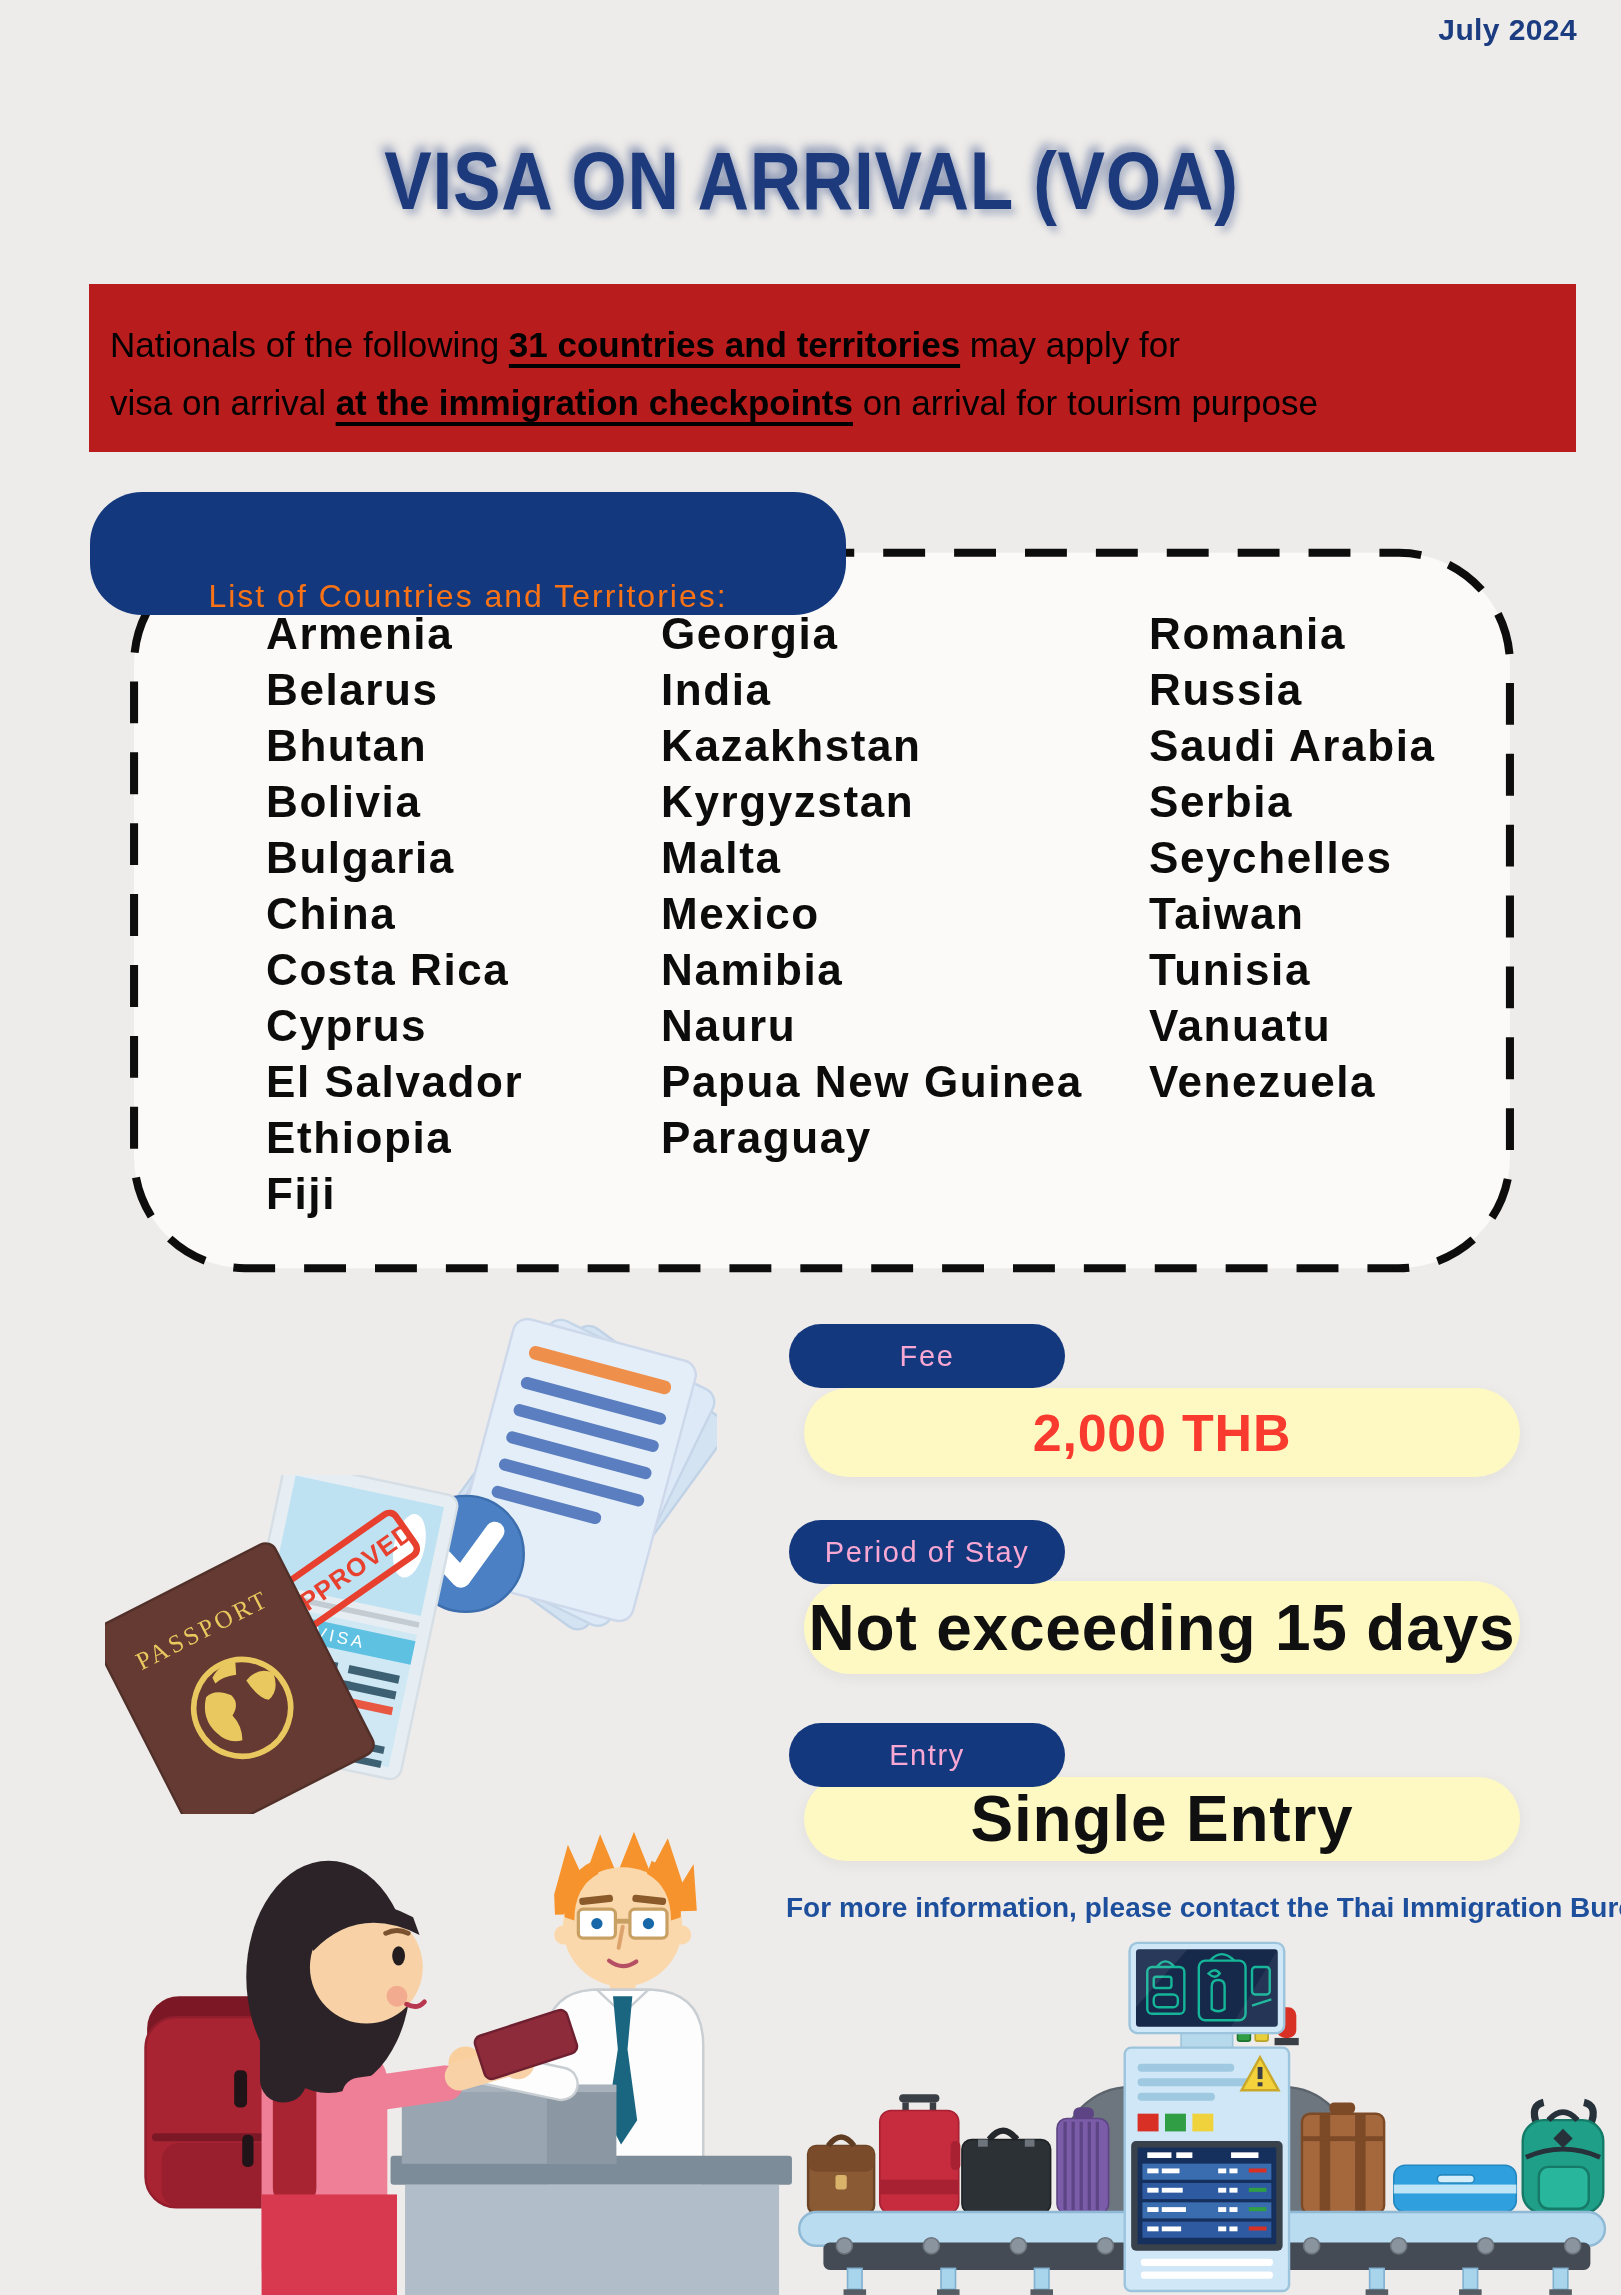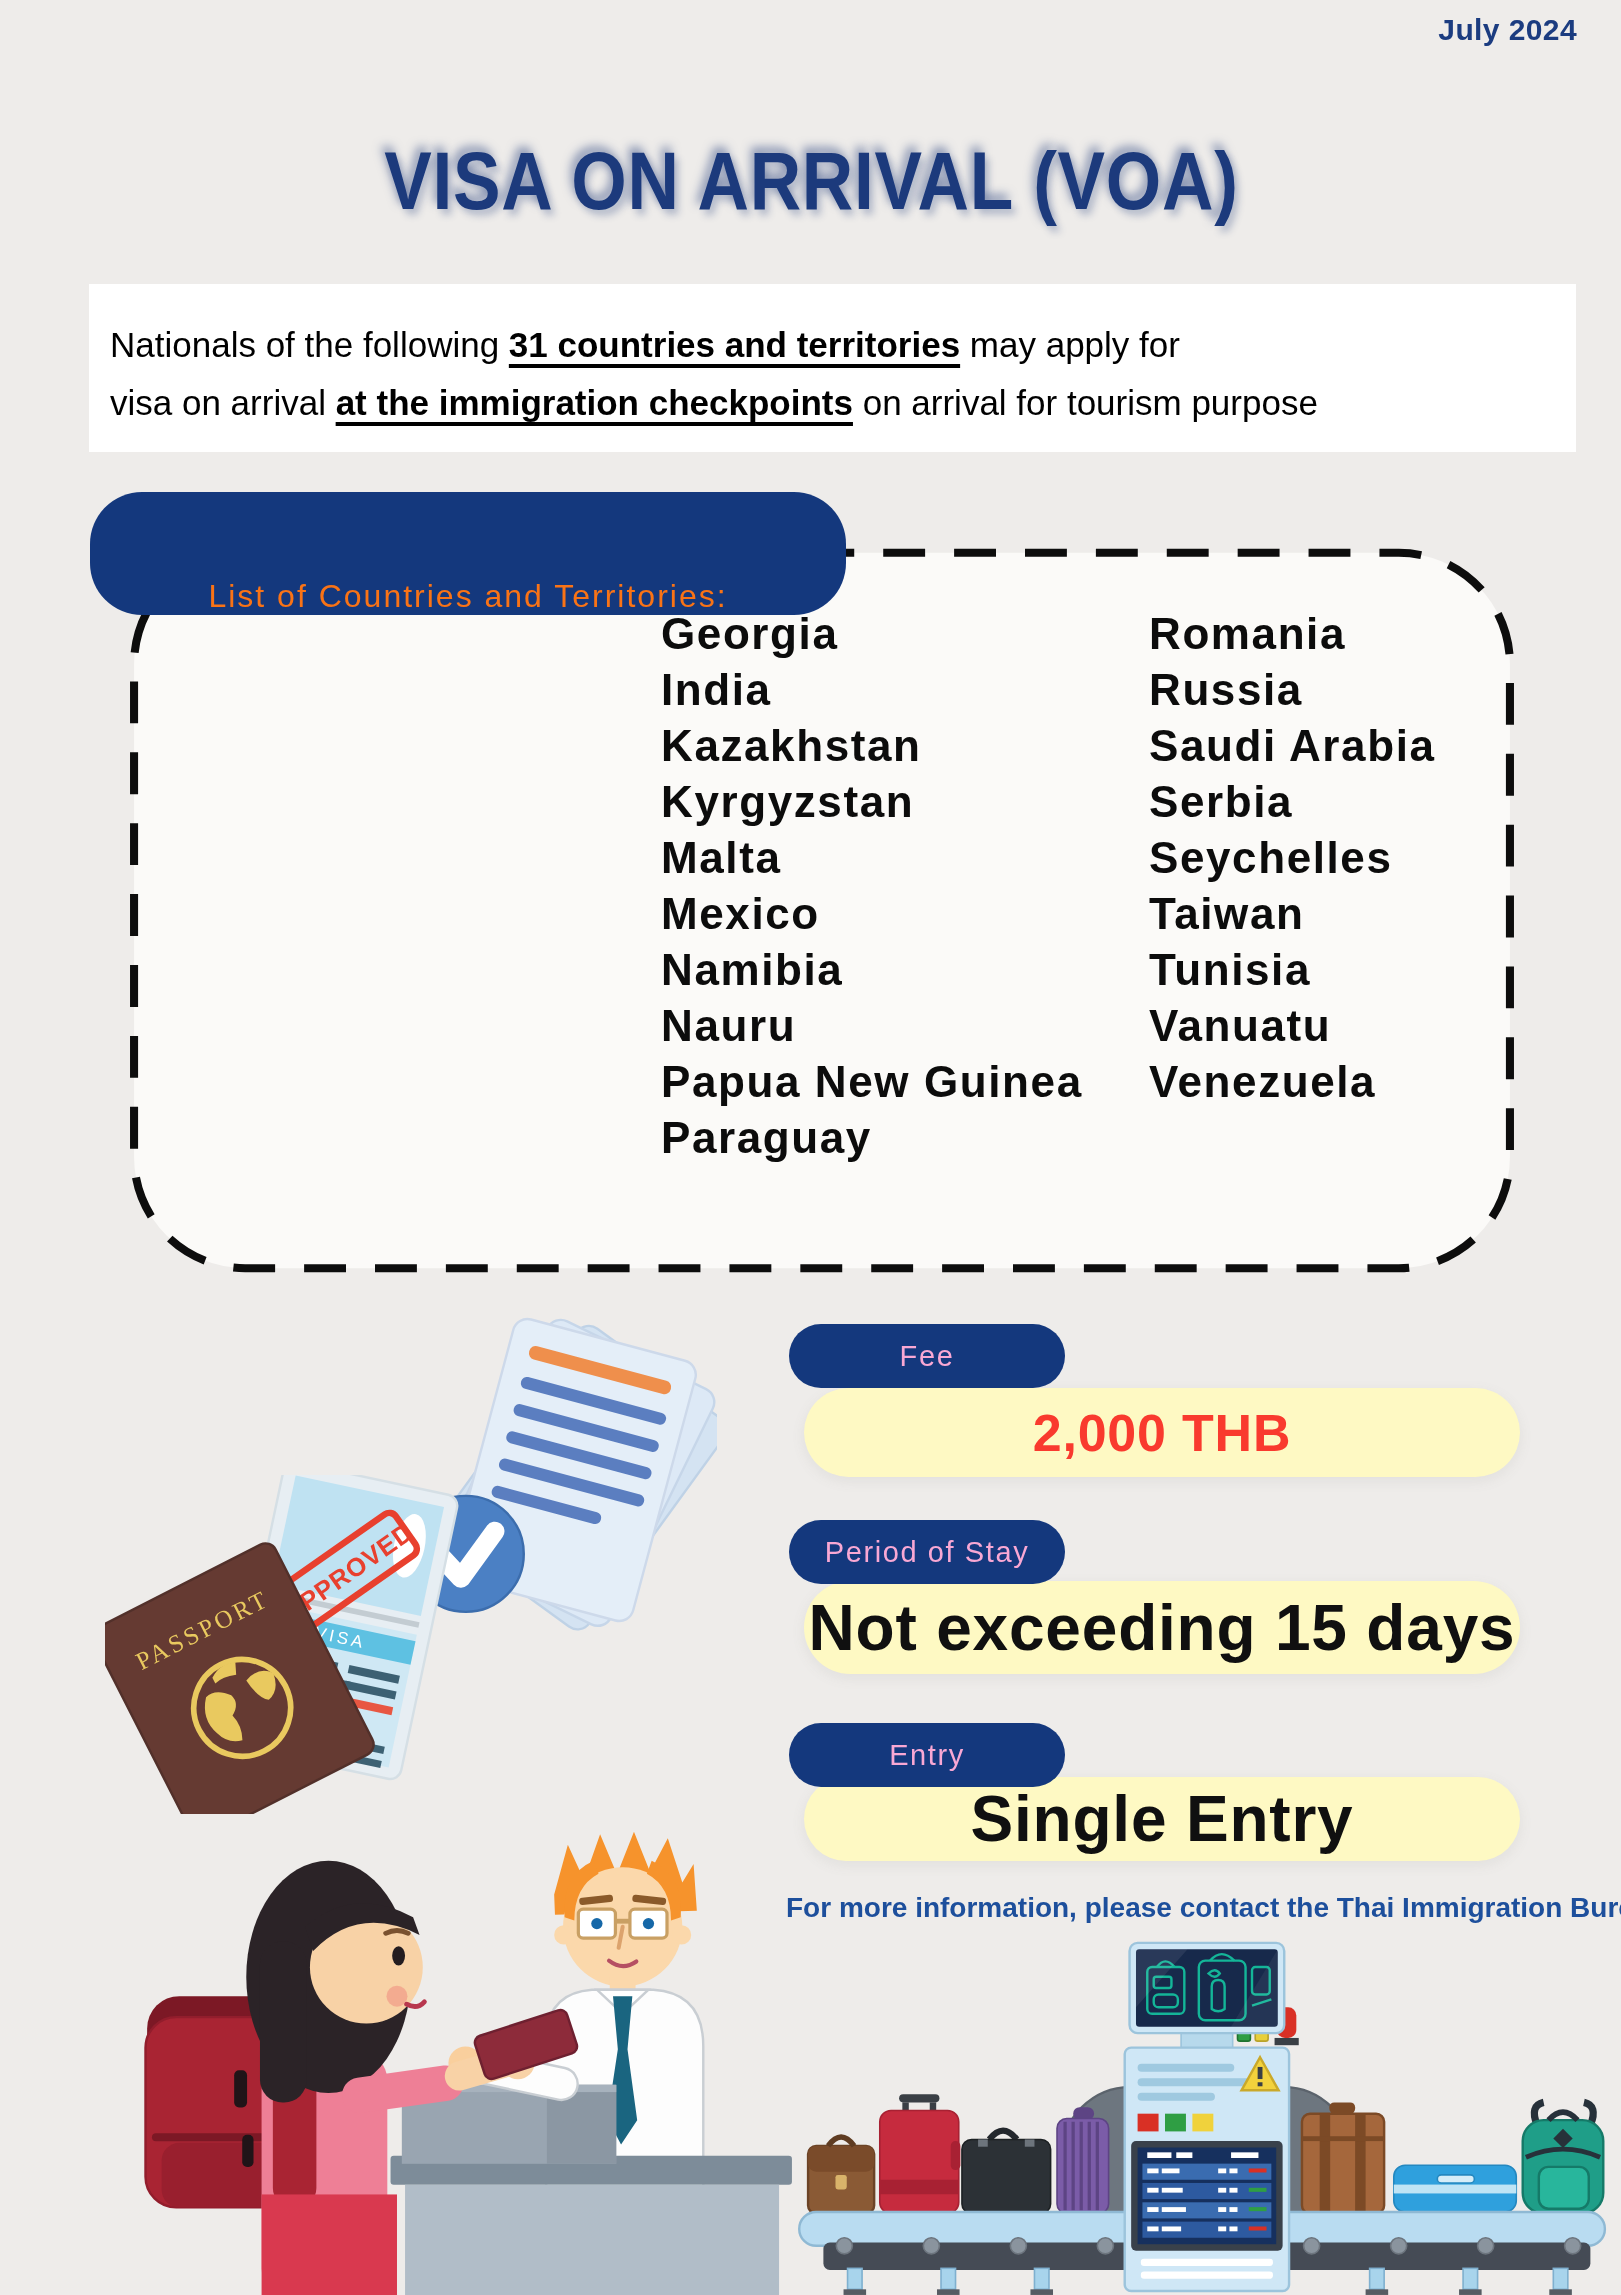--- a/index.html
+++ b/index.html
@@ -11,21 +11,21 @@
     position:absolute;top:13px;right:45px;font-size:30px;font-weight:bold;
     color:#1b3c80;letter-spacing:0.4px;
   }
   .title-wrap{position:absolute;top:135px;left:0;width:100%;text-align:center;}
   .title{
     display:inline-block;font-size:81px;font-weight:bold;color:#1c3a7c;
     letter-spacing:0.8px;transform:scaleX(0.88);
     text-shadow:-4px -5.6px 9.7px rgba(63,86,138,0.55), 4.8px 5.6px 8px rgba(63,86,138,0.30);
     white-space:nowrap;
   }
-  .banner{position:absolute;left:89px;top:284px;width:1487px;height:168px;background:#ffffff;}
+  .banner{position:absolute;left:89px;top:284px;width:1487px;height:168px;background:#b91c1c;}
   .banner-text{padding:32px 0 0 21px;font-size:35px;line-height:58px;color:#000;}
   .ubold{font-weight:bold;text-decoration:underline;text-decoration-thickness:4px;text-underline-offset:7.3px;}
   .panel{position:absolute;left:129px;top:548px;width:1386px;height:725px;}
   .panel svg.panel-border{position:absolute;left:0;top:0;}
   .pill-heading{
     position:absolute;left:90px;top:492px;width:756px;height:123px;background:#14387d;
     border-radius:52px;display:flex;align-items:flex-end;justify-content:center;
     color:#f97316;font-size:32px;letter-spacing:2px;z-index:5;
   }
   .country-col{
@@ -79,20 +79,33 @@
 
   <div class="panel">
     <svg class="panel-border" width="1386" height="725" viewBox="0 0 1720 900">
       <rect x="6" y="6" width="1708" height="888" rx="138" fill="#fbfaf8" stroke="#0d0d0d" stroke-width="10" stroke-dasharray="52 36"></rect>
     </svg>
   </div>
   <div class="pill-heading">
     <span>List of Countries and Territories:</span>
   </div>
 
+  <div class="country-col col-1">
+    <div>Armenia</div>
+    <div>Belarus</div>
+    <div>Bhutan</div>
+    <div>Bolivia</div>
+    <div>Bulgaria</div>
+    <div>China</div>
+    <div>Costa Rica</div>
+    <div>Cyprus</div>
+    <div>El Salvador</div>
+    <div>Ethiopia</div>
+    <div>Fiji</div>
+  </div>
   <div class="country-col col-2">
     <div>Georgia</div>
     <div>India</div>
     <div>Kazakhstan</div>
     <div>Kyrgyzstan</div>
     <div>Malta</div>
     <div>Mexico</div>
     <div>Namibia</div>
     <div>Nauru</div>
     <div>Papua New Guinea</div>

